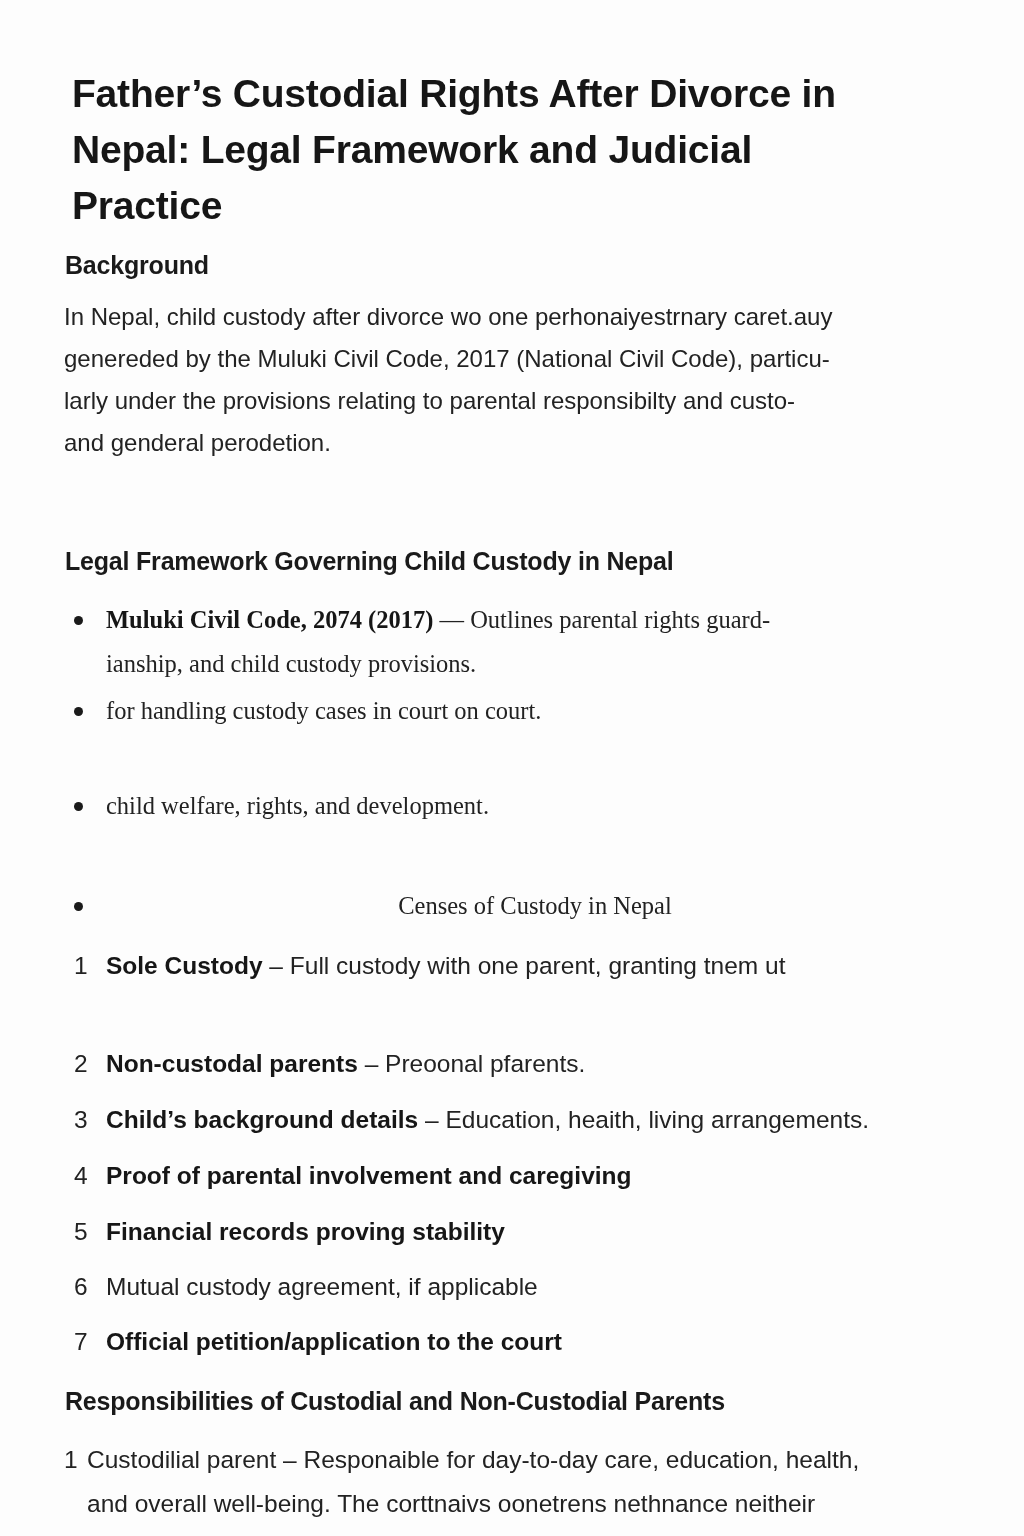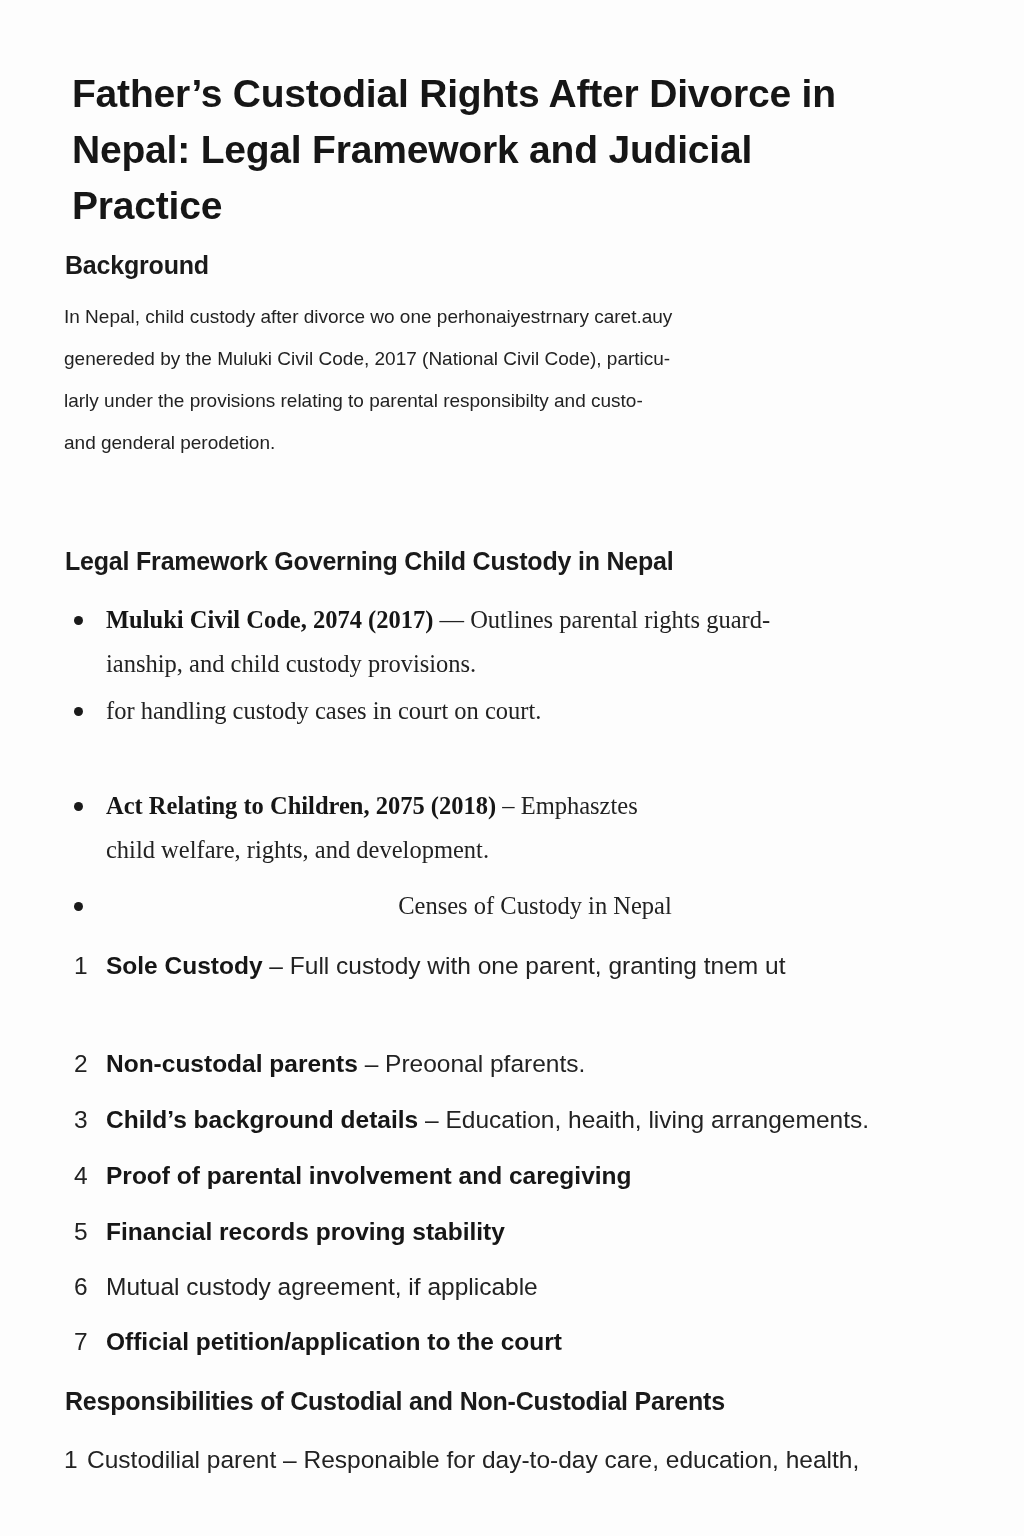--- a/index.html
+++ b/index.html
@@ -42,21 +42,21 @@
       color: #1a1a1a;
       letter-spacing: -0.2px;
       white-space: nowrap;
     }
     .para {
       position: absolute;
       left: 0;
       top: 296px;
       width: 900px;
       margin: 0;
-      font-size: 19px;
+      font-size: 24px;
       line-height: 42px;
       color: #222;
     }
     .para .line { display: block; white-space: nowrap; }
     .bullet {
       position: absolute;
       left: 0;
       width: 900px;
       font-size: 24.5px;
       line-height: 44px;
@@ -145,21 +145,20 @@
   <div class="bullet" style="top:689px;">
     <span class="dot"></span>
     <span class="body">
       <span class="line">for handling custody cases in court on court.</span>
     </span>
   </div>
 
   <div class="bullet" style="top:784px;">
     <span class="dot"></span>
     <span class="body">
-      <span class="line"><b>Act Relating to Children, 2075 (2018)</b><span> – Emphasztes</span></span>
       <span class="line">child welfare, rights, and development.</span>
     </span>
   </div>
 
   <div class="bullet" style="top:884px;text-align:center;">
     <span class="dot"></span>
     <span class="body">
       <span class="line" style="font-weight:500;">Censes of Custody in Nepal</span>
     </span>
   </div>
@@ -212,16 +211,17 @@
       <span class="line"><b>Official petition/application to the court</b></span>
     </span>
   </div>
 
   <h2 class="h2" style="top:1386px;">Responsibilities of Custodial and Non-Custodial Parents</h2>
 
   <div class="resp-item" style="top:1438px;">
     <span class="num">1</span>
     <span class="body">
       <span class="line">Custodilial parent – Responaible for day-to-day care, education, health,</span>
+      <span class="line">and overall well-being. The corttnaivs oonetrens nethnance neitheir</span>
     </span>
   </div>
 
 </div>
 
 </body></html>

